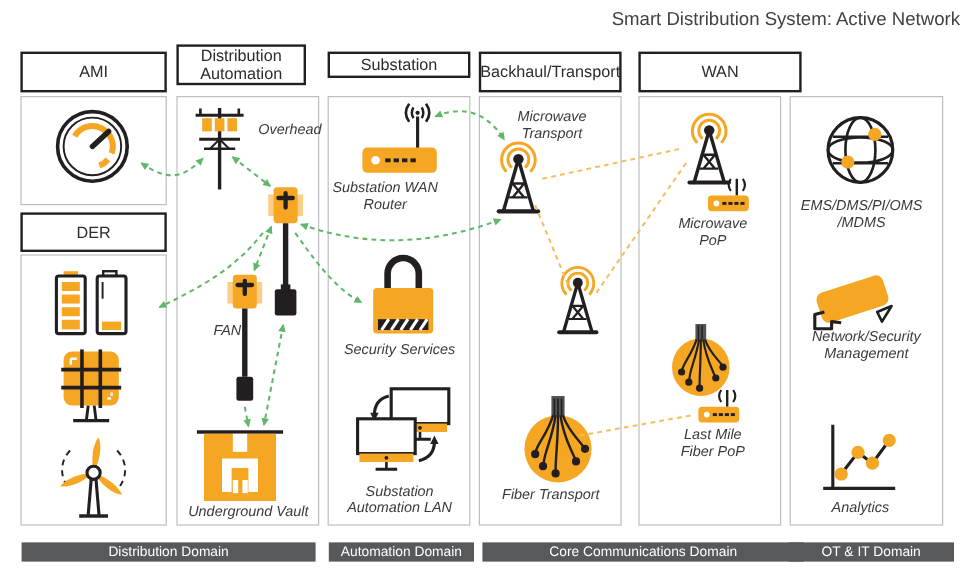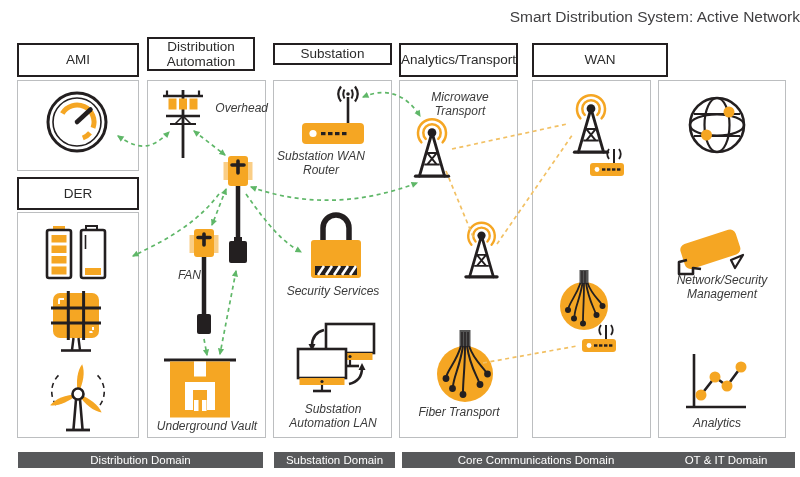--- a/index.html
+++ b/index.html
@@ -50,21 +50,21 @@
   <div class="hdr abs" style="left:17px;top:43px;width:122px;height:34px">
       <span>AMI</span>
     </div>
   <div class="hdr abs" style="left:147px;top:37px;width:108px;height:34px">
       <span>Distribution Automation</span>
     </div>
   <div class="hdr abs" style="left:273px;top:43px;width:119px;height:22px">
       <span>Substation</span>
     </div>
   <div class="hdr abs" style="left:399px;top:43px;width:119px;height:34px">
-      <span>Analytics/Transport</span>
+      <span>Backhaul/Transport</span>
     </div>
   <div class="hdr abs" style="left:532px;top:43px;width:136px;height:34px">
       <span>WAN</span>
     </div>
   <div class="hdr abs" style="left:17px;top:177px;width:122px;height:33px">
       <span>DER</span>
     </div>
 
   <div class="box abs" style="left:17px;top:80px;width:122px;height:91px"></div>
   <div class="box abs" style="left:17px;top:212px;width:122px;height:226px"></div>
@@ -348,28 +348,31 @@
   </div>
 
   <div class="lbl abs left" style="left:204px;top:102px;width:64px">Overhead</div>
   <div class="lbl abs left" style="left:165px;top:269px;width:36px">FAN</div>
   <div class="lbl abs" style="left:148px;top:420px;width:118px">Underground Vault</div>
   <div class="lbl abs" style="left:274px;top:150px;width:94px">Substation WAN Router</div>
   <div class="lbl abs" style="left:279px;top:285px;width:108px">Security Services</div>
   <div class="lbl abs" style="left:279px;top:403px;width:108px">Substation Automation LAN</div>
   <div class="lbl abs" style="left:422px;top:91px;width:76px">Microwave Transport</div>
   <div class="lbl abs" style="left:403px;top:406px;width:112px">Fiber Transport</div>
+  <div class="lbl abs" style="left:556px;top:180px;width:76px">Microwave PoP</div>
+  <div class="lbl abs" style="left:559px;top:356px;width:70px">Last Mile Fiber PoP</div>
+  <div class="lbl abs" style="left:666px;top:165px;width:104px">EMS/DMS/PI/OMS/MDMS</div>
   <div class="lbl abs" style="left:661px;top:274px;width:122px">Network/Security Management</div>
   <div class="lbl abs" style="left:687px;top:417px;width:60px">Analytics</div>
 
   <div class="bar abs" style="left:18px;top:452px;width:245px;height:16px">
       <span>Distribution Domain</span>
     </div>
   <div class="bar abs" style="left:274px;top:452px;width:121px;height:16px">
-      <span>Substation Domain</span>
+      <span>Automation Domain</span>
     </div>
   <div class="bar abs" style="left:402px;top:452px;width:268px;height:16px">
       <span>Core Communications Domain</span>
     </div>
   <div class="bar abs" style="left:657px;top:452px;width:138px;height:16px">
       <span>OT &amp; IT Domain</span>
     </div>
 
   <svg id="conn-layer" class="abs" width="800" height="477" viewBox="0 0 800 477">
     <defs>

